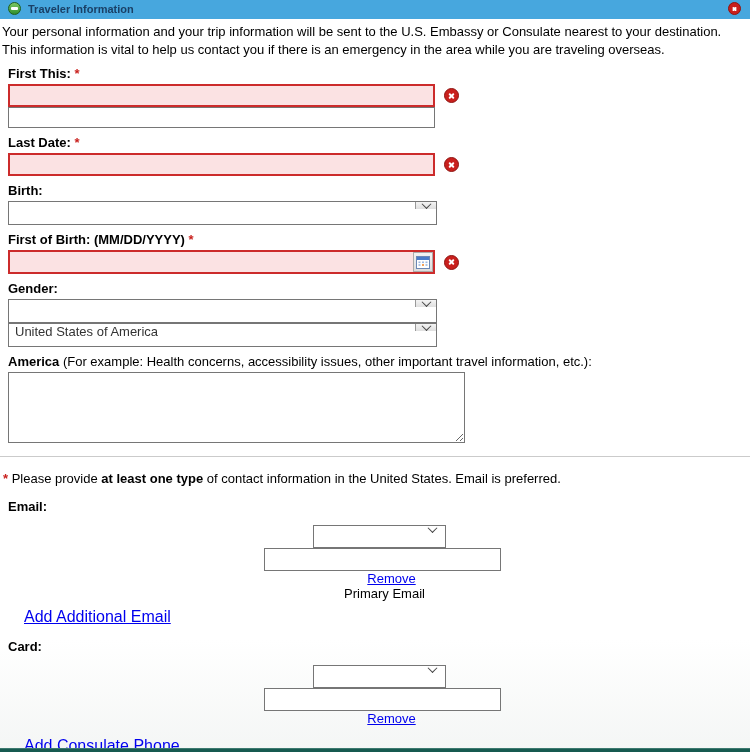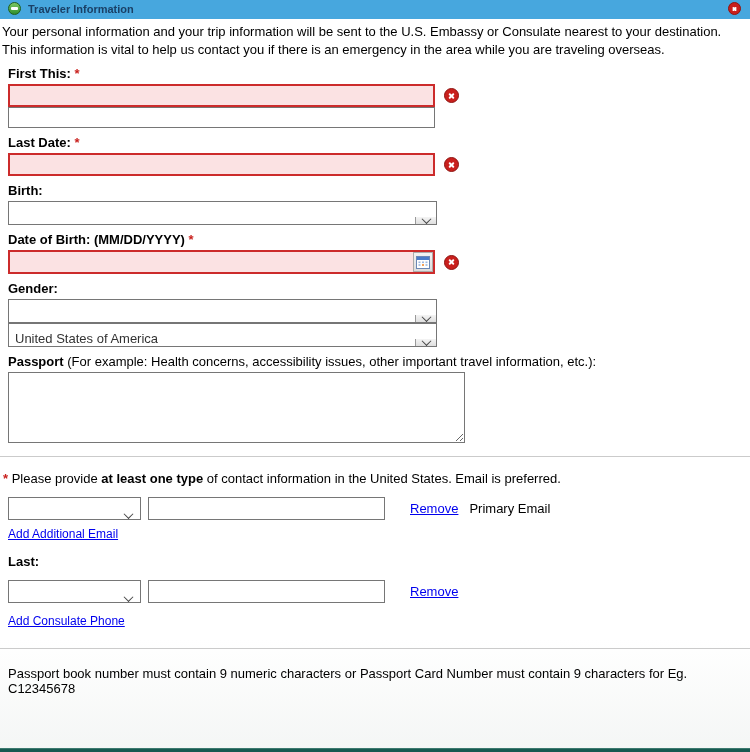--- a/index.html
+++ b/index.html
@@ -70,21 +70,21 @@
     height: 23px;
     border: 2px solid var(--error-border, #CC2B2B);
     background: var(--error-bg, #FBE2E3);
   }
   .err-gap { margin-left: 9px; }
 
   
   .select-box {
     width: 429px; height: 24px;
     border: 1px solid #767676; background: #fff;
-    display: flex; align-items: flex-end;
+    display: flex; align-items: flex-start;
   }
   .select-value { flex: 1; display: flex; align-items: center; padding-left: 6px; color: #333; }
   .select-btn {
     width: 21px; background: linear-gradient(#F4F4F4, #DFDFDF);
     border-left: 1px solid #999;
     display: flex; align-items: center; justify-content: center;
   }
   .chev {
     display: inline-block; width: 7px; height: 7px;
     border-right: 1.6px solid #444; border-bottom: 1.6px solid #444;
@@ -112,29 +112,29 @@
     display: block; width: 457px; height: 71px; margin-top: 2px;
     border: 1px solid #767676; resize: both;
     font: 13px "Liberation Sans", sans-serif; padding: 2px 4px;
   }
 
   .divider { border: none; border-top: 1px solid #CBCBCB; margin: 13px 0 0 0; }
 
   .contact-note { margin: 14px 12px 0 3px; }
 
   .contact-block { margin-left: 8px; }
-  .contact-row { display: flex; align-items: center; margin-top: 11px; }
+  .contact-row { display: flex; align-items: center; margin-top: 11px; flex-direction: column; }
   .contact-input {
     width: 237px; height: 23px; margin-left: 7px;
     border: 1px solid #767676; font: 13px "Liberation Sans", sans-serif; padding: 0 4px;
   }
   a.link { color: var(--link-blue, #0000EE); text-decoration: underline; }
   .remove-link { margin-left: 25px; }
   .primary-label { margin-left: 11px; text-align: center; }
-  .add-link { display: inline-block; margin-top: 7px; font-size: 12px; }
+  .add-link { display: inline-block; margin-top: 7px; font-size: 16px; margin-left: 16px; }
 
   .passport-note { margin: 17px 0 0 8px; }
 
   .bottom-bar {
     position: absolute; left: 0; right: 0; bottom: 0; height: 4px;
     background: var(--bottom-teal, #175A50);
     border-top: 1px solid #3C7A6F;
   }
 
   
@@ -177,21 +177,21 @@
 
   <div class="field-label">Birth:</div>
   <div class="select-box">
     <span class="select-value"></span>
     <span class="select-btn">
         <span class="chev"></span>
       </span>
   </div>
 
   <div class="field-label">
-    <span>Date of Birth: (MM/DD/YYYY)</span>
+    <span>First of Birth: (MM/DD/YYYY)</span>
     <span class="req">*</span>
   </div>
   <div class="input-row">
     <div class="date-field">
       <span class="cal-btn">
         <svg class="cal-svg" width="14" height="13" viewBox="0 0 14 13">
           <rect x="0.5" y="0.5" width="13" height="12" fill="#ffffff" stroke="#6B87B5"></rect>
           <rect x="1" y="1" width="12" height="3" fill="#4A7BC8"></rect>
           <rect x="2.5" y="5.5" width="2" height="1.6" fill="#9DB8E0"></rect>
           <rect x="6" y="5.5" width="2" height="1.6" fill="#9DB8E0"></rect>
@@ -214,48 +214,49 @@
   </div>
 
   <div class="select-box">
     <span class="select-value">United States of America</span>
     <span class="select-btn">
         <span class="chev"></span>
       </span>
   </div>
 
   <div class="field-label">
-    <span>Passport</span><span style="font-weight:normal"> (For example: Health concerns, accessibility issues, other important travel information, etc.):</span>
+    <span>America</span><span style="font-weight:normal"> (For example: Health concerns, accessibility issues, other important travel information, etc.):</span>
   </div>
   <textarea class="comments-area" style=""></textarea>
 </div>
 
 <hr class="divider">
 
 <p class="contact-note">
   <span class="req">*</span><span> Please provide </span><b>at least one type</b><span> of contact information in the United States. Email is preferred.</span>
 </p>
 
 <div class="contact-block">
   
+  <div class="field-label" style="margin-top:13px">Email:</div>
   <div class="contact-row">
     <div class="select-box small">
       <span class="select-value"></span>
       <span class="select-btn">
           <span class="chev"></span>
         </span>
     </div>
     <input type="text" class="contact-input" value="" style="">
     <a href="#" class="link remove-link">Remove</a>
     <span class="primary-label">Primary Email</span>
   </div>
   <a href="#" class="link add-link">Add Additional Email</a>
 
   
-  <div class="field-label" style="margin-top:13px">Last:</div>
+  <div class="field-label" style="margin-top:13px">Card:</div>
   <div class="contact-row">
     <div class="select-box small">
       <span class="select-value"></span>
       <span class="select-btn">
           <span class="chev"></span>
         </span>
     </div>
     <input type="text" class="contact-input" value="" style="">
     <a href="#" class="link remove-link">Remove</a>
   </div>

